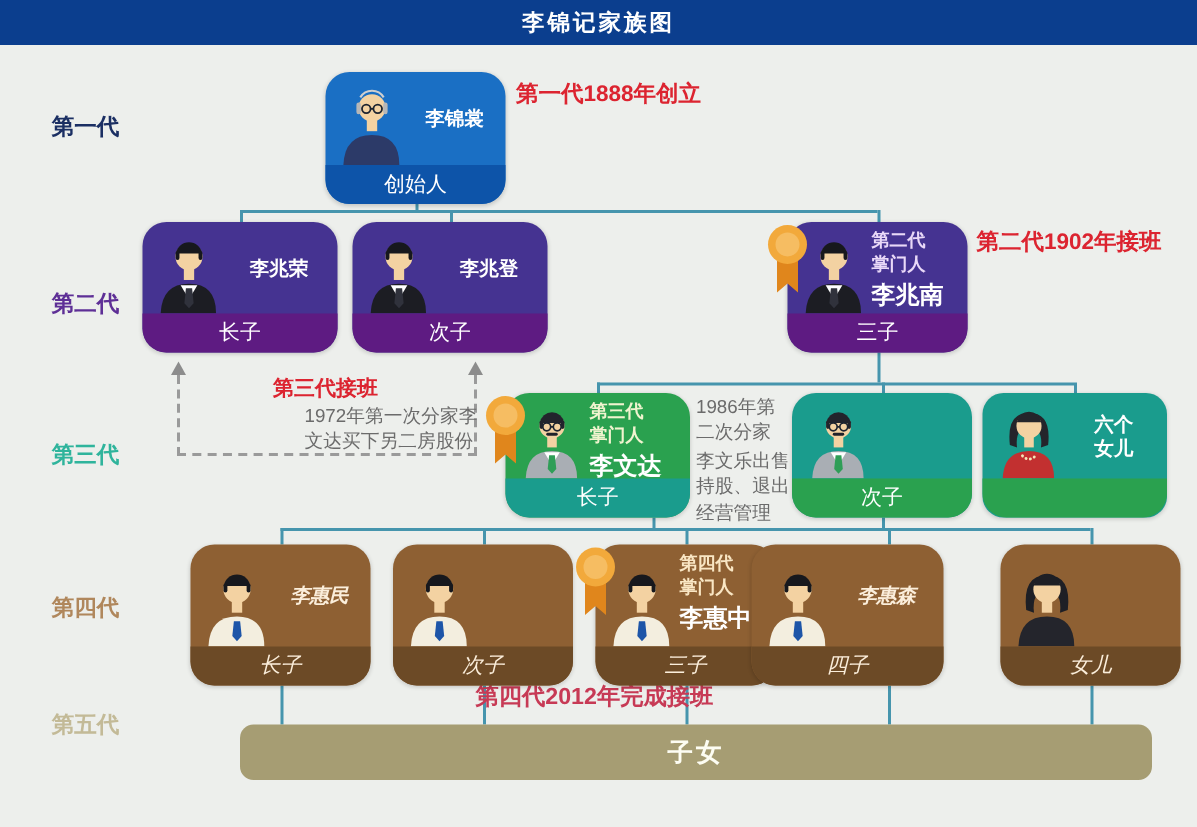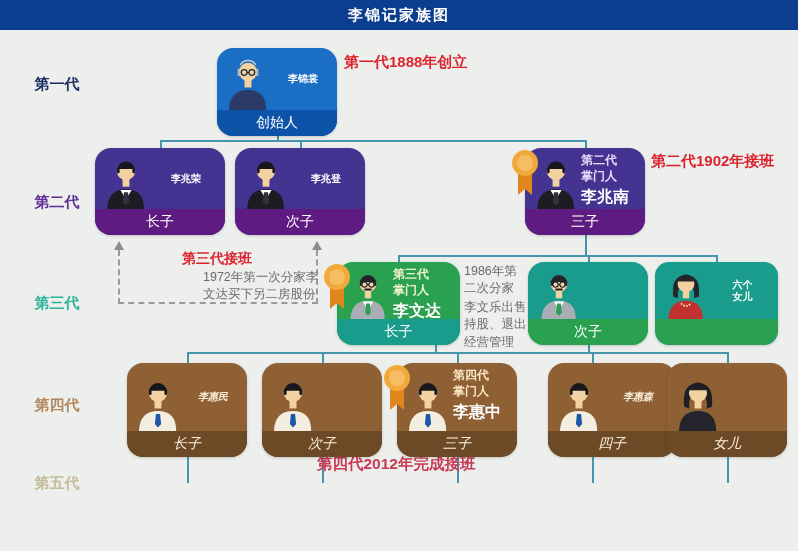--- a/index.html
+++ b/index.html
@@ -25,21 +25,21 @@
   .g4 .card-name,.g4 .strip{color:#fbeedb;font-style:italic;}
 
   .strip{position:absolute;left:0;right:0;bottom:0;height:26px;border-radius:0 0 16px 16px;
     color:#fff;font-size:14px;display:flex;align-items:center;justify-content:center;}
 
   .avatar{position:absolute;left:5px;top:6px;bottom:26px;width:52px;}
   .avatar svg{width:100%;height:100%;display:block;}
 
   .card-name{position:absolute;left:55px;right:3px;top:0;bottom:26px;
     display:flex;align-items:center;justify-content:center;text-align:center;
-    color:#fff;font-weight:bold;font-size:10px;line-height:1.2;white-space:pre-line;}
+    color:#fff;font-weight:bold;font-size:13px;line-height:1.2;white-space:pre-line;}
 
   .card-col{position:absolute;left:56px;right:2px;top:5px;color:#fff;z-index:2;}
   .card-col .small{font-size:12px;font-weight:bold;line-height:1.3;}
   .card-col .big{font-size:16px;font-weight:bold;margin-top:3px;}
   .g2 .card-col .small{color:#e9d9f8;}
   .g3 .card-col .small{color:#f0f4cf;}
   .g4 .card-col .small{color:#f9e6c4;}
 
   .badge{position:absolute;left:-17px;top:0;width:34px;height:50px;z-index:3;}
   .badge svg{width:100%;height:100%;display:block;}
@@ -79,20 +79,21 @@
 
   <div class="note" style="left:464px;top:299px;width:68px">李文乐出售持股、退出经营管理</div>
 
   <div class="callout">
     <span class="arrow left"></span>
     <span class="arrow right"></span>
     <div class="callout-title">第三代接班</div>
     <div class="callout-note">1972年第一次分家李文达买下另二房股份</div>
   </div>
 
+  <div class="gen5bar">子女</div>
 
 <div class="v-line" style="left: 277px; top: 135px; height: 6px;"></div>
     <div class="h-line" style="left: 160px; top: 140px; width: 425px;"></div>
     <div class="v-line" style="left: 160px; top: 140px; height: 8px;"></div>
     <div class="v-line" style="left: 300px; top: 140px; height: 8px;"></div>
     <div class="v-line" style="left: 585px; top: 140px; height: 8px;"></div>
     <div class="v-line" style="left: 585px; top: 235px; height: 20px;"></div>
     <div class="h-line" style="left: 398px; top: 255px; width: 318px;"></div>
     <div class="v-line" style="left: 398px; top: 255px; height: 7px;"></div>
     <div class="v-line" style="left: 588px; top: 255px; height: 7px;"></div>
@@ -313,21 +314,21 @@
           <circle cx="17" cy="15" r="13" style="fill:var(--badge-gold,#f2a93b)"></circle>
           <circle cx="17" cy="15" r="8" fill="#f6bd62"></circle>
         </svg>
       </span>
       <div class="card-col">
         <div class="small">第四代</div>
         <div class="small">掌门人</div>
         <div class="big">李惠中</div>
       </div>
     </div>
-    <div class="card g4" style="left: 548px; top: 363px; width: 128px; height: 94px;">
+    <div class="card g4" style="left: 501px; top: 363px; width: 128px; height: 94px;">
       <span class="avatar">
         <svg viewBox="0 0 60 64" preserveAspectRatio="xMidYMax meet">
           <rect x="26" y="26" width="8" height="12" fill="#f3d2a2"></rect>
           <circle cx="30" cy="20" r="10.5" fill="#f3d2a2"></circle>
           <path d="M19.8 17.5 a10.3 10.3 0 0 1 20.4 0 z" fill="#17181d"></path>
           <rect x="19.6" y="15.5" width="3" height="7" rx="1.5" fill="#17181d"></rect>
           <rect x="37.4" y="15.5" width="3" height="7" rx="1.5" fill="#17181d"></rect>
           <path d="M8 64 Q9 41 30 41 Q51 41 51 64 Z" fill="#f3eedf"></path>
           <polygon points="27.6,44.5 32.4,44.5 33.6,56 30,60 26.4,56" fill="#1d55a8"></polygon>
         </svg>

